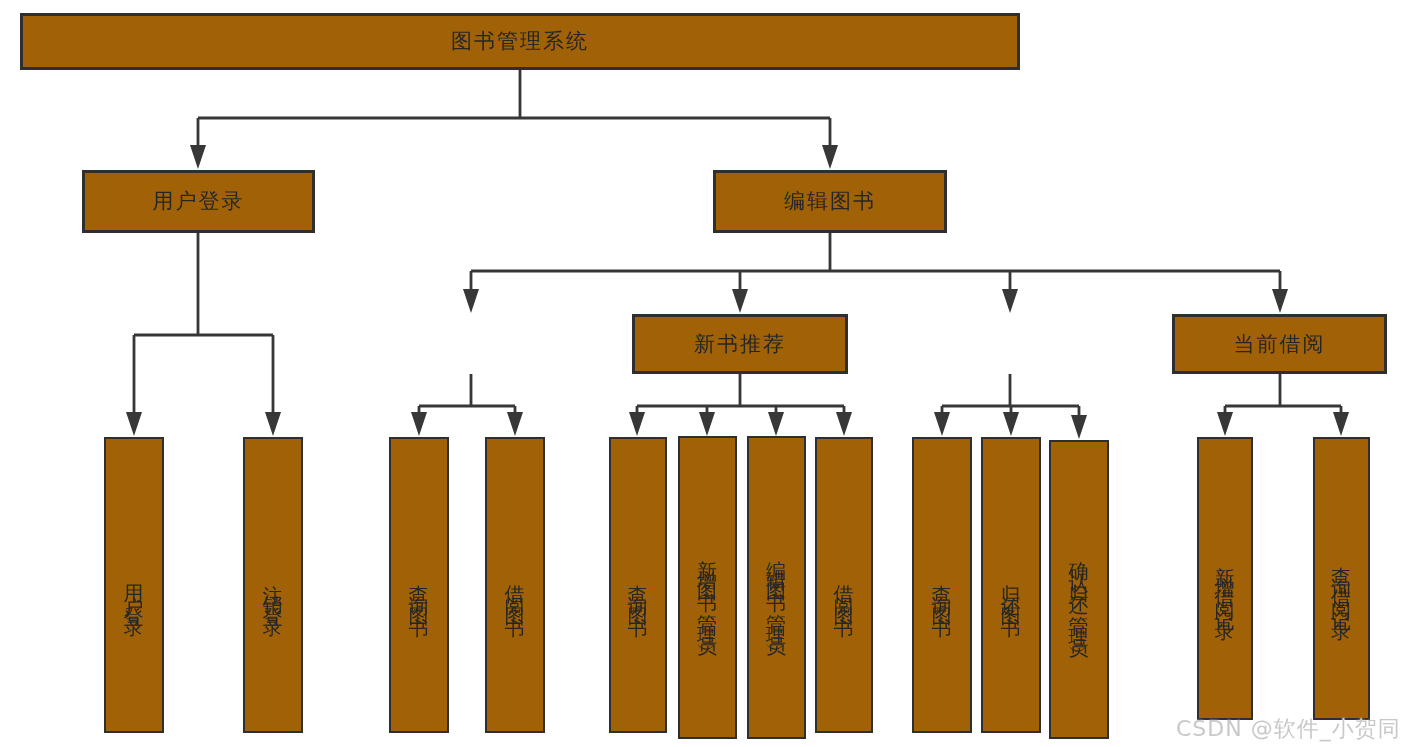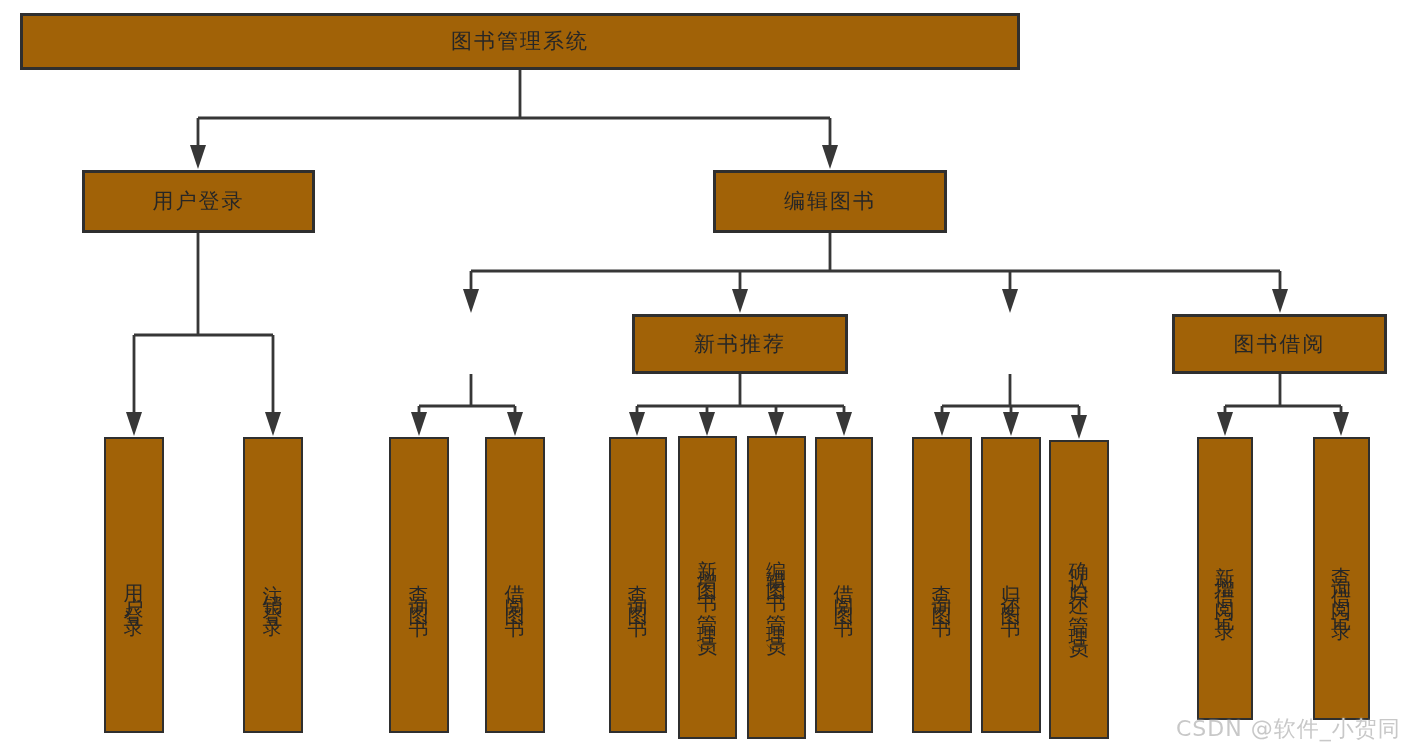--- a/index.html
+++ b/index.html
@@ -95,21 +95,21 @@
       <polygon points="1333,412 1349,412 1341,436"></polygon>
     </g>
   </svg>
 
   <div class="node" style="left:20px;top:13px;width:1000px;height:57px;border-width:3.5px">图书管理系统</div>
 
   <div class="node" style="left:82px;top:170px;width:233px;height:63px">用户登录</div>
   <div class="node" style="left:713px;top:170px;width:234px;height:63px">编辑图书</div>
 
   <div class="node" style="left:632px;top:314px;width:216px;height:60px">新书推荐</div>
-  <div class="node" style="left:1172px;top:314px;width:215px;height:60px">图书借阅</div>
+  <div class="node" style="left:1172px;top:314px;width:215px;height:60px">当前借阅</div>
 
   <div class="node leaf" style="left:104px;top:437px;width:60px;height:296px">用户登录</div>
   <div class="node leaf" style="left:243px;top:437px;width:60px;height:296px">注销登录</div>
 
   <div class="node leaf" style="left:389px;top:437px;width:60px;height:296px">查询图书</div>
   <div class="node leaf" style="left:485px;top:437px;width:60px;height:296px">借阅图书</div>
 
   <div class="node leaf" style="left:609px;top:437px;width:58px;height:296px">查询图书</div>
   <div class="node leaf" style="left:678px;top:436px;width:59px;height:303px">新增图书（管理员）</div>
   <div class="node leaf" style="left:747px;top:436px;width:59px;height:303px">编辑图书（管理员）</div>

